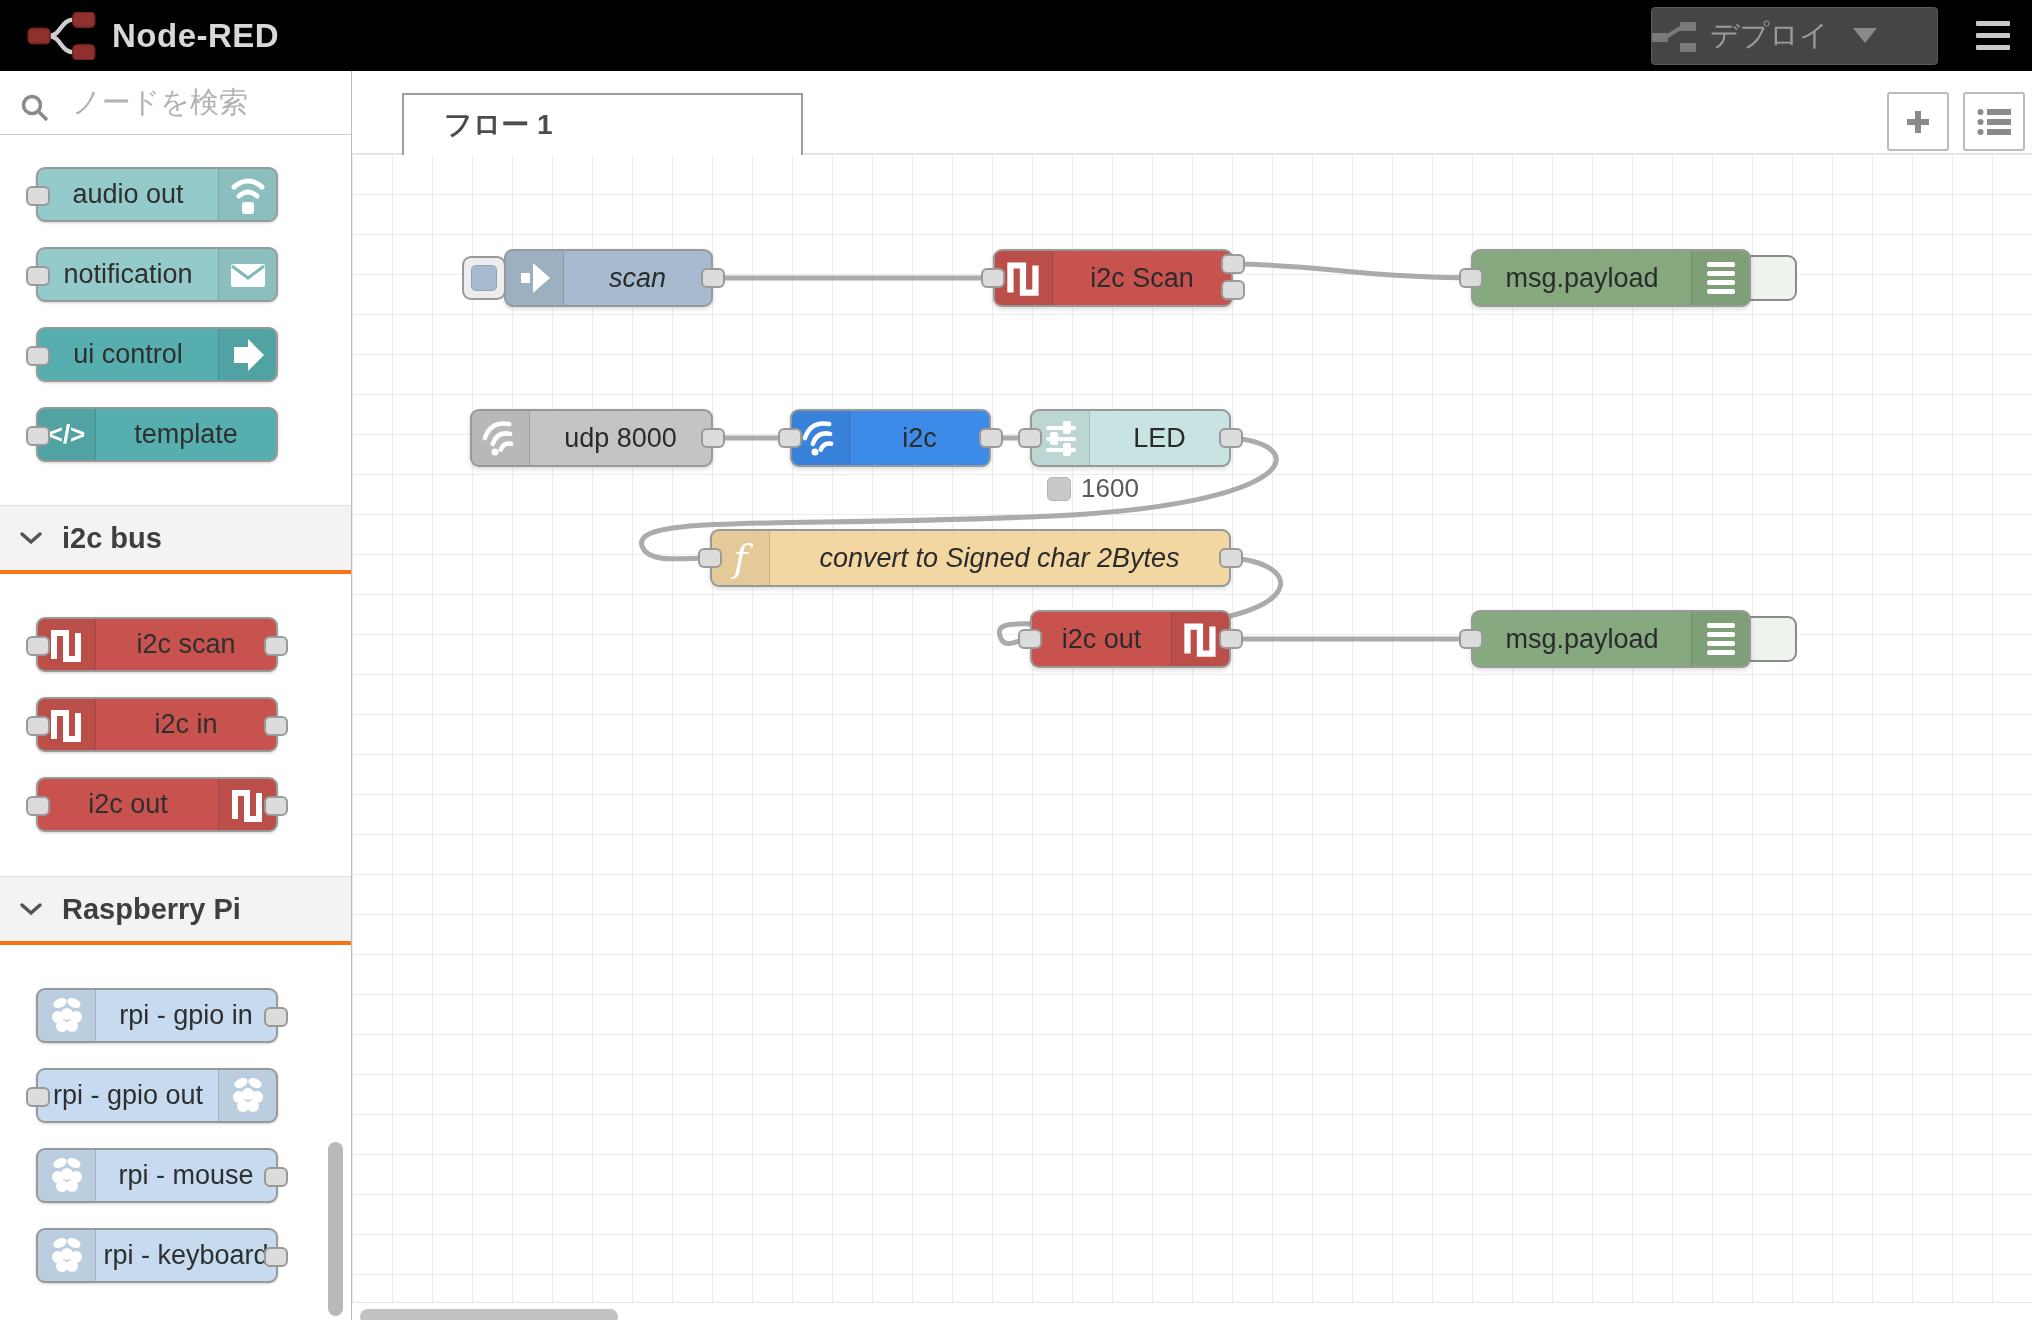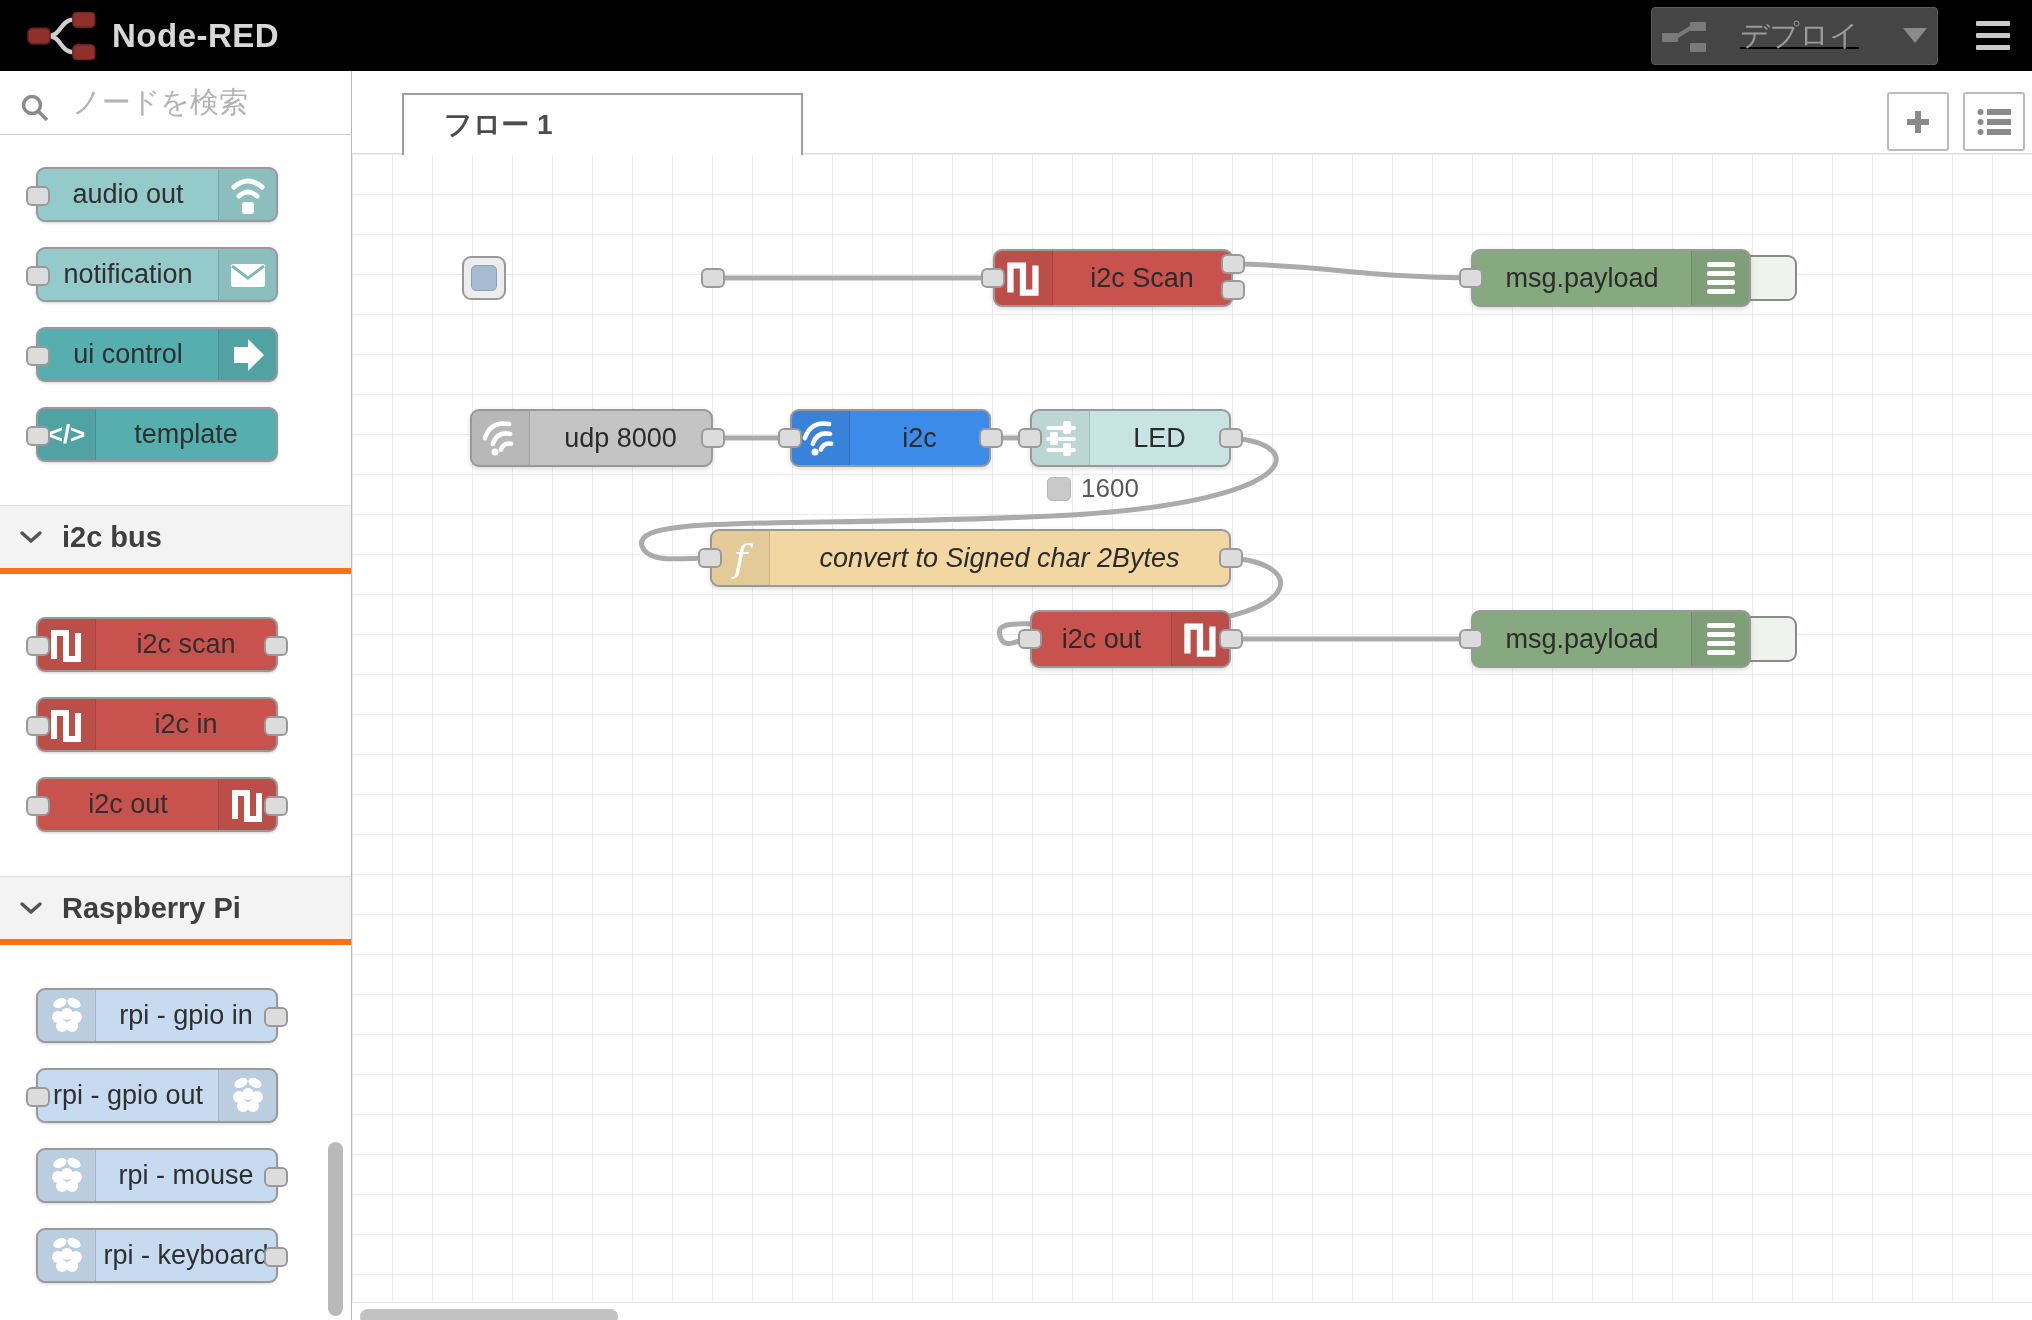--- a/index.html
+++ b/index.html
@@ -6,21 +6,21 @@
   html,body { width:2032px; height:1320px; overflow:hidden;
     font-family:"Liberation Sans", sans-serif; background:#fff; }
 
   
   .header { position:absolute; left:0; top:0; width:2032px; height:71px;
     background:#000; display:flex; align-items:center; }
   .logo { margin-left:26px; }
   .app-title { color:#d8d8d8; font-size:33px; font-weight:600; margin-left:14px; letter-spacing:.5px; }
   .header-right { position:absolute; right:0; top:0; height:71px; display:flex; align-items:center; }
   .deploy-btn { width:287px; height:58px; background:#454545; border:1px solid #5a5a5a;
-    border-radius:4px; display:flex; align-items:center; justify-content:center; gap:34px;text-decoration:underline; }
+    border-radius:4px; display:flex; align-items:center; justify-content:flex-start; gap:14px; }
   .deploy-label { color:#9b9b9b; font-size:29px; }
   .caret-down { width:0; height:0; border-left:12px solid transparent; border-right:12px solid transparent;
     border-top:15px solid #8a8a8a; margin-left:10px; }
   .hamburger { margin:0 22px 0 38px; display:flex; flex-direction:column; gap:7px; }
   .hamburger div { width:34px; height:5px; background:#c9c9c9; border-radius:1px; }
 
   
   .palette { position:absolute; left:0; top:71px; width:352px; height:1249px;
     background:#fff; border-right:1px solid #bbb; }
   .search-row { position:relative; height:64px; border-bottom:1px solid #ccc; }
@@ -33,21 +33,21 @@
   .pal-icon { width:58px; background:rgba(0,0,0,.06); display:flex; align-items:center;
     justify-content:center; flex:none; }
   .pal-icon.ileft { border-right:1px solid rgba(0,0,0,.12); border-radius:7px 0 0 7px; }
   .pal-icon.iright { border-left:1px solid rgba(0,0,0,.12); border-radius:0 7px 7px 0; }
   .pal-label { flex:1; display:flex; align-items:center; justify-content:center;
     font-size:27px; color:#2f2f2f; white-space:nowrap; }
   .pal-port { position:absolute; width:24px; height:20px; background:#dcdcdc; border:2px solid #999;
     border-radius:6px; top:17px; }
   .pal-port.pleft { left:-12px; } .pal-port.pright { right:-12px; }
   .pal-header { position:absolute; left:0; width:351px; height:69px; background:#f3f3f3;
-    border-top:1px solid #e2e2e2; border-bottom:6px solid #f97316;
+    border-top:1px solid #e2e2e2; border-bottom:4px solid #f97316;
     display:flex; align-items:center; gap:18px; padding-left:18px; }
   .pal-header span { font-size:29px; font-weight:bold; color:#3f3f3f; }
   .pal-scrollthumb { position:absolute; left:328px; top:1071px; width:15px; height:174px;
     background:#b9b9b9; border-radius:8px; }
 
   
   .workspace { position:absolute; left:352px; top:71px; width:1680px; height:1249px;margin-top:11px; }
   .tabbar { position:relative; height:72px; background:#fff; border-bottom:1px solid #ddd; }
   .tab { position:absolute; left:50px; top:11px; width:401px; height:62px; background:#fff;
     border:2px solid #9e9e9e; border-bottom:none; z-index:2;
@@ -317,20 +317,29 @@
       <path d="M361 284 L438 284"></path>
       <path d="M639 284 L678 284"></path>
       <path d="M879 284 C960 290 950 350 700 362 C430 374 280 360 290 392 C296 410 330 404 358 404"></path>
       <path d="M879 404 C955 410 950 462 820 470 C700 478 640 458 648 482 C652 497 665 485 678 485"></path>
       <path d="M879 485 L1119 485"></path>
     </svg>
 
     <div class="inject-btn" style="left:110px; top:102px">
         <div></div>
       </div>
+    <div class="fnode" style="left: 152px; top: 95px; width: 209px; background-color: rgb(166, 187, 207);">
+      <div class="nicon ileft">
+        <svg width="40" height="48" viewBox="0 0 40 48">
+          <rect x="6" y="19" width="9" height="10" fill="#fff"></rect>
+          <polygon points="18,9 35,24 18,39" fill="#fff"></polygon>
+        </svg>
+      </div>
+      <div class="nlabel it">scan</div>
+    </div>
     <div class="port" style="left:349px; top:114px"></div>
 
     <div class="fnode" style="left: 641px; top: 95px; width: 240px; background-color: rgb(200, 83, 78);">
       <div class="nicon ileft">
         <svg width="42" height="50" viewBox="0 0 36 48">
             <path d="M5 38 V12 H17 V38 H29 V12" stroke="#fff" stroke-width="6" fill="none"></path>
           </svg>
       </div>
       <div class="nlabel">i2c Scan</div>
     </div>

